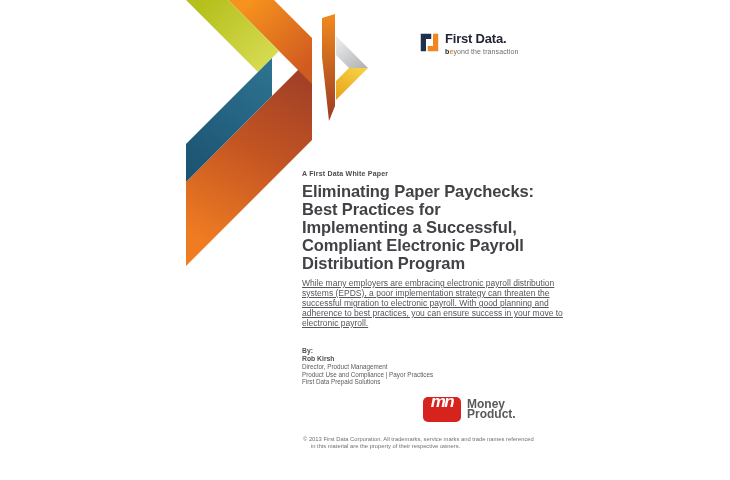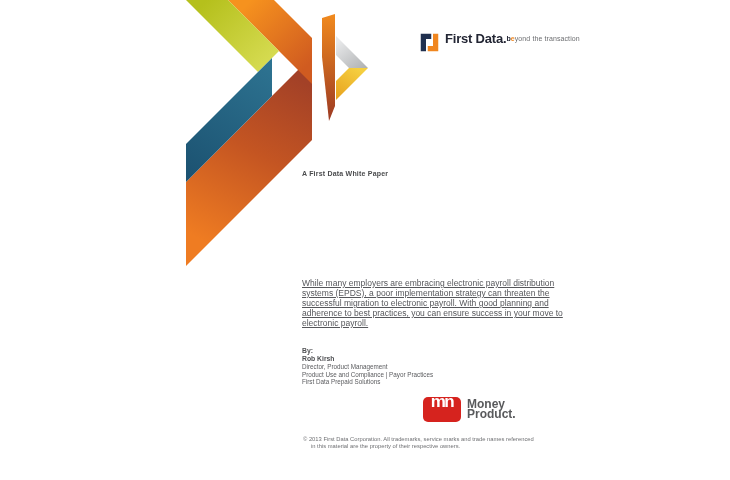--- a/index.html
+++ b/index.html
@@ -5,21 +5,21 @@
   html,body{margin:0;padding:0;background:#ffffff;}
   .canvas{
     position:relative;width:730px;height:480px;background:#ffffff;overflow:hidden;
     font-family:"Liberation Sans", sans-serif;
   }
   .abs{position:absolute;}
 
   
   .fd-logo{left:419px;top:32px;display:flex;align-items:flex-start;gap:5px;}
   .fd-mark{width:21px;height:21px;display:block;}
-  .fd-text{display:flex;flex-direction:row;line-height:1;}
+  .fd-text{display:flex;flex-direction:column;line-height:1;}
   .fd-name{font-size:13px;font-weight:bold;color:#232634;letter-spacing:-0.2px;}
   .fd-tagline{margin-top:3px;font-size:7px;color:#6d6e71;letter-spacing:0.1px;}
   .fd-tagline .lead{font-weight:bold;color:#232634;}
   .fd-tagline .accent{font-weight:bold;color:#f0861f;}
 
   
   .kicker{left:302px;top:170px;font-size:7px;font-weight:bold;color:#4b4c4e;letter-spacing:0.2px;}
   .title{left:302px;top:182px;font-size:16.5px;font-weight:bold;color:#414246;line-height:18px;letter-spacing:-0.1px;}
 
   
@@ -28,21 +28,21 @@
   
   .byline{left:302px;top:347px;color:#4f5053;}
   .by-label{font-size:6.8px;font-weight:bold;line-height:8px;}
   .by-name{font-size:6.8px;font-weight:bold;line-height:8px;}
   .by-role{font-size:6.3px;line-height:7.6px;color:#5a5b5e;}
 
   
   .mn-logo{left:423px;top:397px;display:flex;align-items:flex-start;gap:6px;}
   .mn-mark{width:38px;height:25px;background:#d6231e;border-radius:5px;
     display:flex;align-items:center;justify-content:center;
-    color:#ffffff;font-weight:bold;font-size:17px;letter-spacing:-1.5px;line-height:1;padding-bottom:16px;box-sizing:border-box;}
+    color:#ffffff;font-weight:bold;font-size:17px;letter-spacing:-1.5px;line-height:1;padding-bottom:16px;box-sizing:border-box;font-style:italic;}
   .mn-name{font-size:12px;font-weight:bold;color:#595a5c;line-height:9.5px;margin-top:3px;}
 
   
   .copyright{left:303px;top:436px;font-size:5.8px;color:#6f7073;line-height:6.8px;}
   .copyright .line2{margin-left:8px;}
 
   
   .artwork{left:0;top:0;}
 </style>
 </head>
@@ -97,20 +97,27 @@
       <polygon points="22,2 22,22 10,22 10,16 16,16 16,2" fill="#f0861f"></polygon>
     </svg>
     <div class="fd-text">
       <span class="fd-name">First Data.</span>
       <span class="fd-tagline"><span class="lead">b</span><span class="accent">e</span><span>yond the transaction</span></span>
     </div>
   </div>
 
   <div class="abs kicker">A First Data White Paper</div>
 
+  <div class="abs title">
+    <div>Eliminating Paper Paychecks:</div>
+    <div>Best Practices for</div>
+    <div>Implementing a Successful,</div>
+    <div>Compliant Electronic Payroll</div>
+    <div>Distribution Program</div>
+  </div>
 
   <div class="abs intro">While many employers are embracing electronic payroll distribution systems (EPDS), a poor implementation strategy can threaten the successful migration to electronic payroll. With good planning and adherence to best practices, you can ensure success in your move to electronic payroll.</div>
 
   <div class="abs byline">
     <div class="by-label">By:</div>
     <div class="by-name">Rob Kirsh</div>
     <div class="by-role">Director, Product Management</div>
     <div class="by-role">Product Use and Compliance | Payor Practices</div>
     <div class="by-role">First Data Prepaid Solutions</div>
   </div>

